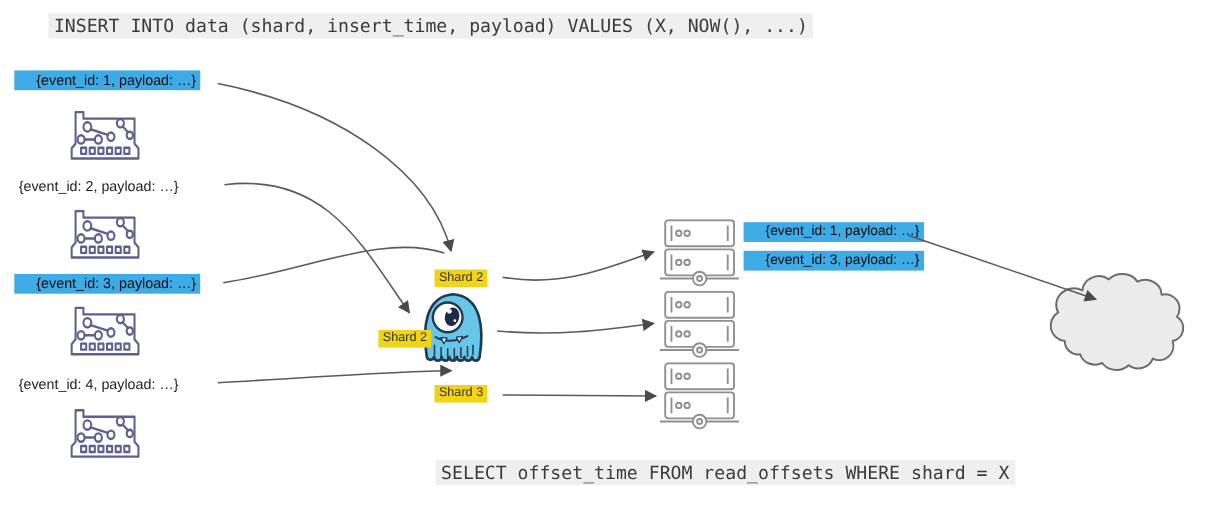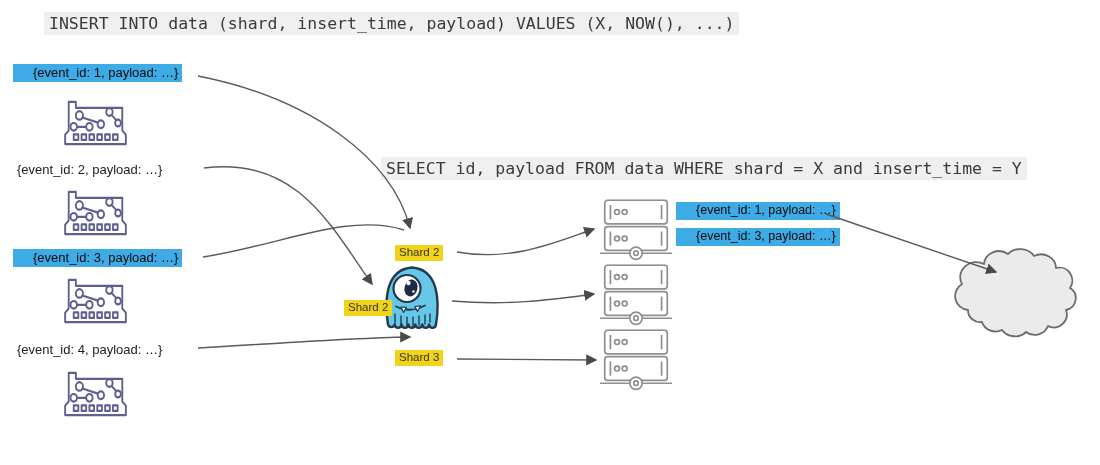--- a/index.html
+++ b/index.html
@@ -97,21 +97,21 @@
       <symbol id="sym-cloud" viewBox="0 0 132 105">
         <path d="M18,70 a14,14 0 0 1 -6,-26 a16,15 0 0 1 22,-20 a15,14 0 0 1 24,-10
                  a16,14 0 0 1 26,2 a15,14 0 0 1 22,12 a13,13 0 0 1 14,20
                  a12,12 0 0 1 -4,22 a13,13 0 0 1 -18,16 a14,13 0 0 1 -22,6
                  a15,13 0 0 1 -24,-2 a14,13 0 0 1 -20,-8 a12,12 0 0 1 -14,-12 Z" fill="#ecebeb" stroke="#6b6b6b" stroke-width="1.8" stroke-linejoin="round"></path>
       </symbol>
     </defs>
   </svg>
 
   <div class="sql" style="left:44px;top:12px;">INSERT INTO data (shard, insert_time, payload) VALUES (X, NOW(), ...)</div>
-  <div class="sql" style="left:381px;top:157px;">SELECT id, payload FROM data WHERE shard = X and insert_time = Y</div>
+  <div class="sql" style="left:396px;top:418px;">SELECT offset_time FROM read_offsets WHERE shard = X</div>
 
   <div class="evt hl" style="left:13px;top:64px;">{event_id: 1, payload: …}</div>
   <div class="evt" style="left:13px;top:161px;text-align:center;">{event_id: 2, payload: …}</div>
   <div class="evt hl" style="left:13px;top:249px;">{event_id: 3, payload: …}</div>
   <div class="evt" style="left:13px;top:341px;">{event_id: 4, payload: …}</div>
 
   <div class="icon-abs" style="left:58px;top:96px;">
       <svg width="75" height="54" viewBox="0 0 105 64" preserveAspectRatio="none">
         <use href="#sym-circuit"></use>
       </svg>

